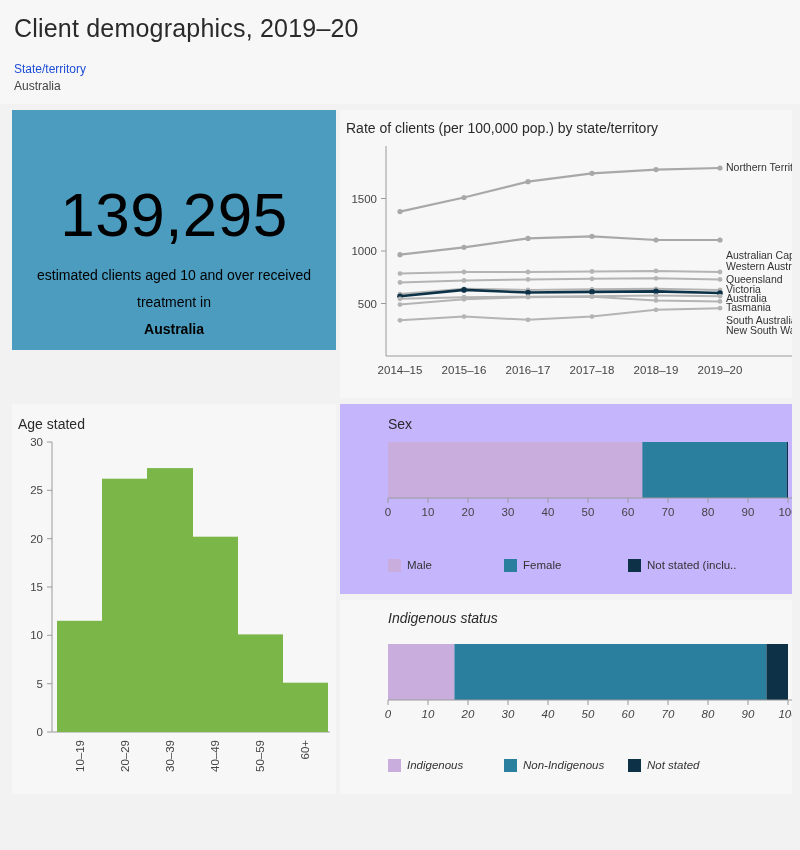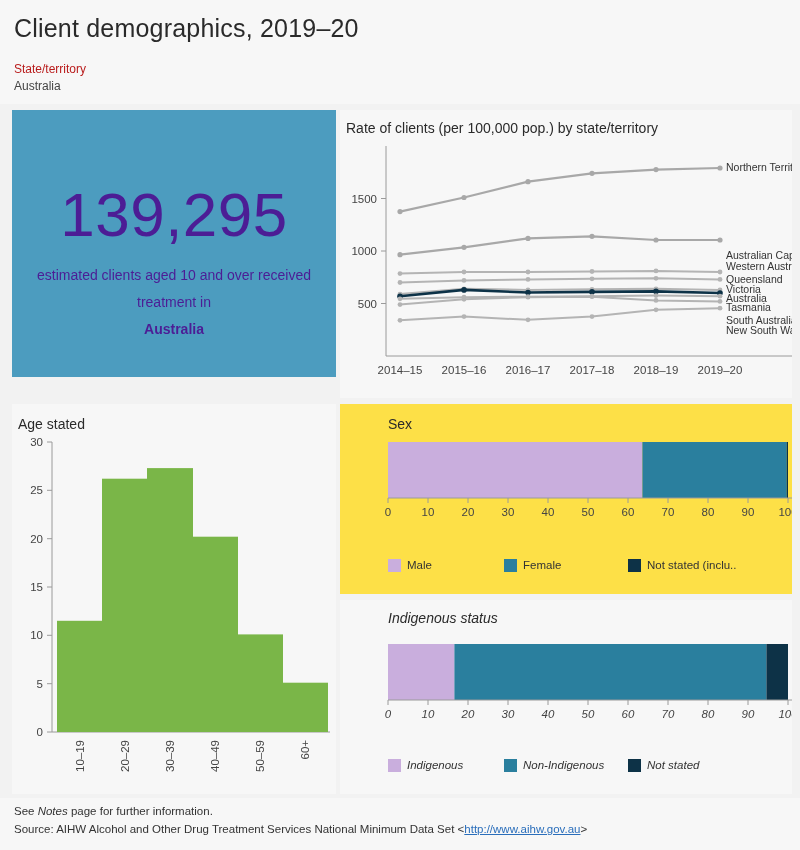--- a/index.html
+++ b/index.html
@@ -32,35 +32,35 @@
     left: 14px; top: 14px;
     font-size: 25px;
     color: #2a2a2a;
     letter-spacing: 0.2px;
     text-align: center;
   }
   #filter-label {
     position: absolute;
     left: 14px; top: 62px;
     font-size: 12px;
-    color: #b91c1c;
+    color: #1d4ed8;
   }
   #filter-value {
     position: absolute;
     left: 14px; top: 79px;
     font-size: 12px;
     color: #444;
   }
   
   #bignum-card {
     position: absolute;
     left: 12px; top: 110px;
-    width: 324px; height: 267px;
+    width: 324px; height: 240px;
     background: #4c9cbf;
-    color: #4c1d95;
+    color: #000000;
     text-align: center;
   }
   #bignum-value {
     position: absolute;
     left: 0; right: 0;
     top: 74px;
     font-size: 62px;
     line-height: 62px;
     font-weight: normal;
     letter-spacing: 0.5px;
@@ -108,21 +108,21 @@
   }
   #age-svg {
     position: absolute;
     left: 0; top: 30px;
   }
   
   #sex-panel {
     position: absolute;
     left: 340px; top: 404px;
     width: 452px; height: 190px;
-    background: #fde047;
+    background: #c4b5fd;
   }
   #sex-title {
     position: absolute;
     left: 48px; top: 12px;
   }
   #sex-svg {
     position: absolute;
     left: 0; top: 30px;
   }
   
@@ -449,18 +449,14 @@
         <rect x="48" y="131" width="13" height="13" fill="#c9aedd"></rect>
         <text class="legend-text" x="67" y="141">Indigenous</text>
         <rect x="164" y="131" width="13" height="13" fill="#2a7f9e"></rect>
         <text class="legend-text" x="183" y="141">Non-Indigenous</text>
         <rect x="288" y="131" width="13" height="13" fill="#0d3247"></rect>
         <text class="legend-text" x="307" y="141">Not stated</text>
       </g>
     </svg>
   </div>
 
-  <div id="footer">
-    <div id="footer-note"><span>See </span><em>Notes</em><span> page for further information.</span></div>
-    <div id="footer-source"><span>Source: AIHW Alcohol and Other Drug Treatment Services National Minimum Data Set &lt;</span><a id="footer-link" href="#">http://www.aihw.gov.au</a><span>&gt;</span></div>
-  </div>
 
 </div>
 
 </body></html>

